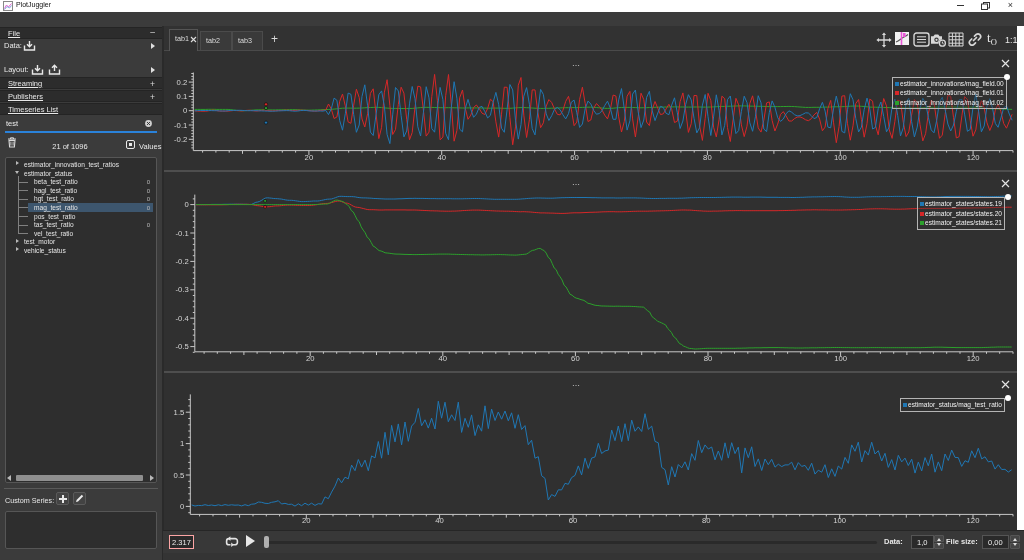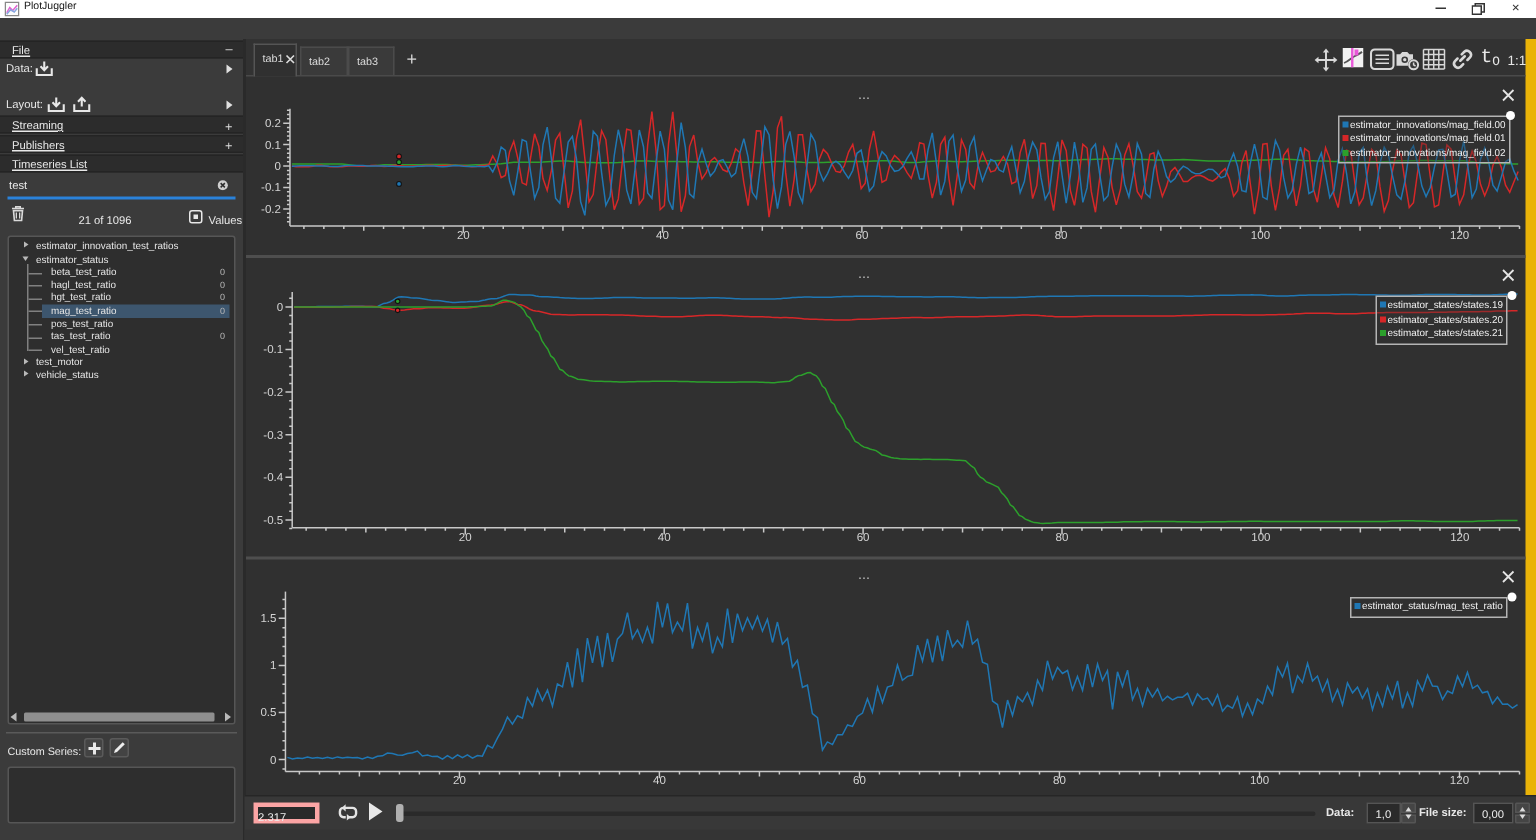--- a/index.html
+++ b/index.html
@@ -17,34 +17,34 @@
 .hdr .hplus{position:absolute;right:7px;top:0;font-size:8.5px;color:#dcdcdc;}
 .srow{left:0;width:162px;color:#e8e8e8;font-size:7.5px;}
 .arrowr{position:absolute;right:7px;width:0;height:0;border-left:4px solid #e0e0e0;border-top:3px solid transparent;border-bottom:3px solid transparent;}
 svg{display:block;}
 .box{background:#2e2e2e;border:1px solid #565656;border-radius:2px;}
 #searchline{left:5px;top:104.5px;width:152px;height:2px;background:#2a82da;}
 #treebox{left:5px;top:131px;width:152px;height:326px;}
 .trow{position:absolute;left:1px;width:149px;height:9px;color:#e4e4e4;font-size:6.6px;line-height:9px;white-space:nowrap;}
 .tval{position:absolute;right:6px;color:#b9b9b9;font-size:6px;}
 
-#main{left:164px;top:26px;width:860px;height:504px;background:#eab308;}
+#main{left:164px;top:26px;width:860px;height:504px;background:#ffffff;}
 #tabbar{left:0px;top:0px;width:853px;height:24px;background:#323232;}
 .tab{position:absolute;top:5px;height:19px;background:#3a3a3a;border:1px solid #4b4b4b;border-bottom:none;color:#dcdcdc;font-size:7.2px;line-height:18px;text-align:left;padding-left:5px;}
 .tabactive{background:#303030;top:3px;height:22px;z-index:3;border-color:#555;}
 #plots{left:0px;top:24px;width:853px;height:480px;background:#303030;}
 .divider{position:absolute;left:0;width:853px;height:2px;background:#4e4e4e;}
 .dots{position:absolute;color:#c8c8c8;font-size:8px;letter-spacing:1px;}
 .pclose{position:absolute;width:9px;height:9px;}
 .legend{position:absolute;border:1px solid #b4b4b4;background:rgba(48,48,48,0.35);color:#f0f0f0;font-size:6.6px;line-height:9.6px;padding:1px 2px 1px 2px;white-space:nowrap;}
 .legend .sq{display:inline-block;width:4px;height:4px;margin-right:1px;}
 .ldot{position:absolute;width:6px;height:6px;border-radius:50%;background:#fff;}
 
 #bottombar{left:163px;top:530px;width:861px;height:30px;background:#383838;border-top:1px solid #262626;}
-#timebox{left:6px;top:4px;width:44px;height:14px;background:#2a2a2a;border:3px solid #fca5a5;color:#ececec;font-size:7.5px;line-height:13px;text-align:left;}
+#timebox{left:6px;top:4px;width:25px;height:14px;background:#2a2a2a;border:1px solid #fca5a5;color:#ececec;font-size:7.5px;line-height:13px;text-align:center;}
 #slider-track{left:104px;top:10px;width:610px;height:3px;background:#2a2a2a;border-radius:2px;}
 #slider-handle{left:101px;top:5px;width:5px;height:12px;background:#b0b0b0;border-radius:2px;}
 .blabel{position:absolute;color:#e8e8e8;font-size:7.5px;font-weight:bold;}
 .spin{position:absolute;height:14px;background:#2a2a2a;border:1px solid #555;color:#ececec;font-size:7.5px;line-height:13px;padding-left:5px;}
 .spinbtn{position:absolute;width:10px;height:14px;}
 .spinbtn .up,.spinbtn .dn{position:absolute;left:0;width:10px;height:6.5px;background:#454545;border:1px solid #555;}
 .spinbtn .up{top:0;border-radius:1px 1px 0 0;}
 .spinbtn .dn{bottom:0;border-radius:0 0 1px 1px;}
 .spinbtn i{position:absolute;left:2.4px;width:0;height:0;border-left:2.6px solid transparent;border-right:2.6px solid transparent;}
 .spinbtn .up i{top:2px;border-bottom:3.2px solid #ddd;}
@@ -232,21 +232,21 @@
 <path d="M1 1 V14 M4.4 1 V14 M7.8 1 V14 M11.2 1 V14 M15 1 V14"></path>
 </g>
         </svg>
 <svg class="abs" style="left:803px;top:6px" width="16" height="15" viewBox="0 0 16 15">
 <g stroke="#d8d8d8" stroke-width="1.7" fill="none" stroke-linecap="round">
 <path d="M6.5 8.5 L9.5 5.5"></path>
 <path d="M7.5 4.2 L9.2 2.5 A2.7 2.7 0 0 1 13 6.3 L11.3 8"></path>
 <path d="M8.5 10.8 L6.8 12.5 A2.7 2.7 0 0 1 3 8.7 L4.7 7"></path>
 </g>
         </svg>
-<div class="abs" style="left:823px;top:4px;color:#e8e8e8;font-size:13px;font-family:Liberation Mono, monospace;">t<span style="font-size:8.5px;vertical-align:-2.5px;">O</span></div>
+<div class="abs" style="left:823px;top:4px;color:#e8e8e8;font-size:13px;font-family:Liberation Serif, serif;">t<span style="font-size:8.5px;vertical-align:-2.5px;">O</span></div>
 <div class="abs" style="left:841px;top:8.5px;color:#e8e8e8;font-size:9px;">1:1</div>
     </div>
     <div class="abs" style="left:0;top:24px;width:853px;height:1px;background:#4a4a4a;z-index:2;"></div>
     <div id="plots" class="abs">
       <svg class="abs" style="left:0;top:0" width="853" height="480" viewBox="0 0 853 480">
 <path d="M29.3 22.5 V100.6" stroke="#c8c8c8" stroke-width="1"></path>
 <path d="M29.3 100.6 H849.0" stroke="#c8c8c8" stroke-width="1"></path>
 <path d="M27.3 97.9 H29.3 M27.3 95.0 H29.3 M27.3 92.2 H29.3 M24.8 89.3 H29.3 M27.3 86.4 H29.3 M27.3 83.6 H29.3 M27.3 80.7 H29.3 M27.3 77.9 H29.3 M24.8 75.0 H29.3 M27.3 72.1 H29.3 M27.3 69.3 H29.3 M27.3 66.4 H29.3 M27.3 63.6 H29.3 M24.8 60.7 H29.3 M27.3 57.8 H29.3 M27.3 55.0 H29.3 M27.3 52.1 H29.3 M27.3 49.3 H29.3 M24.8 46.4 H29.3 M27.3 43.5 H29.3 M27.3 40.7 H29.3 M27.3 37.8 H29.3 M27.3 35.0 H29.3 M24.8 32.1 H29.3 M27.3 29.2 H29.3 M27.3 26.4 H29.3 M27.3 23.5 H29.3" stroke="#c8c8c8" stroke-width="1"></path>
 <text x="23.3" y="34.7" fill="#d4d4d4" font-size="7.7" text-anchor="end">0.2</text>
 <text x="23.3" y="49.0" fill="#d4d4d4" font-size="7.7" text-anchor="end">0.1</text>

